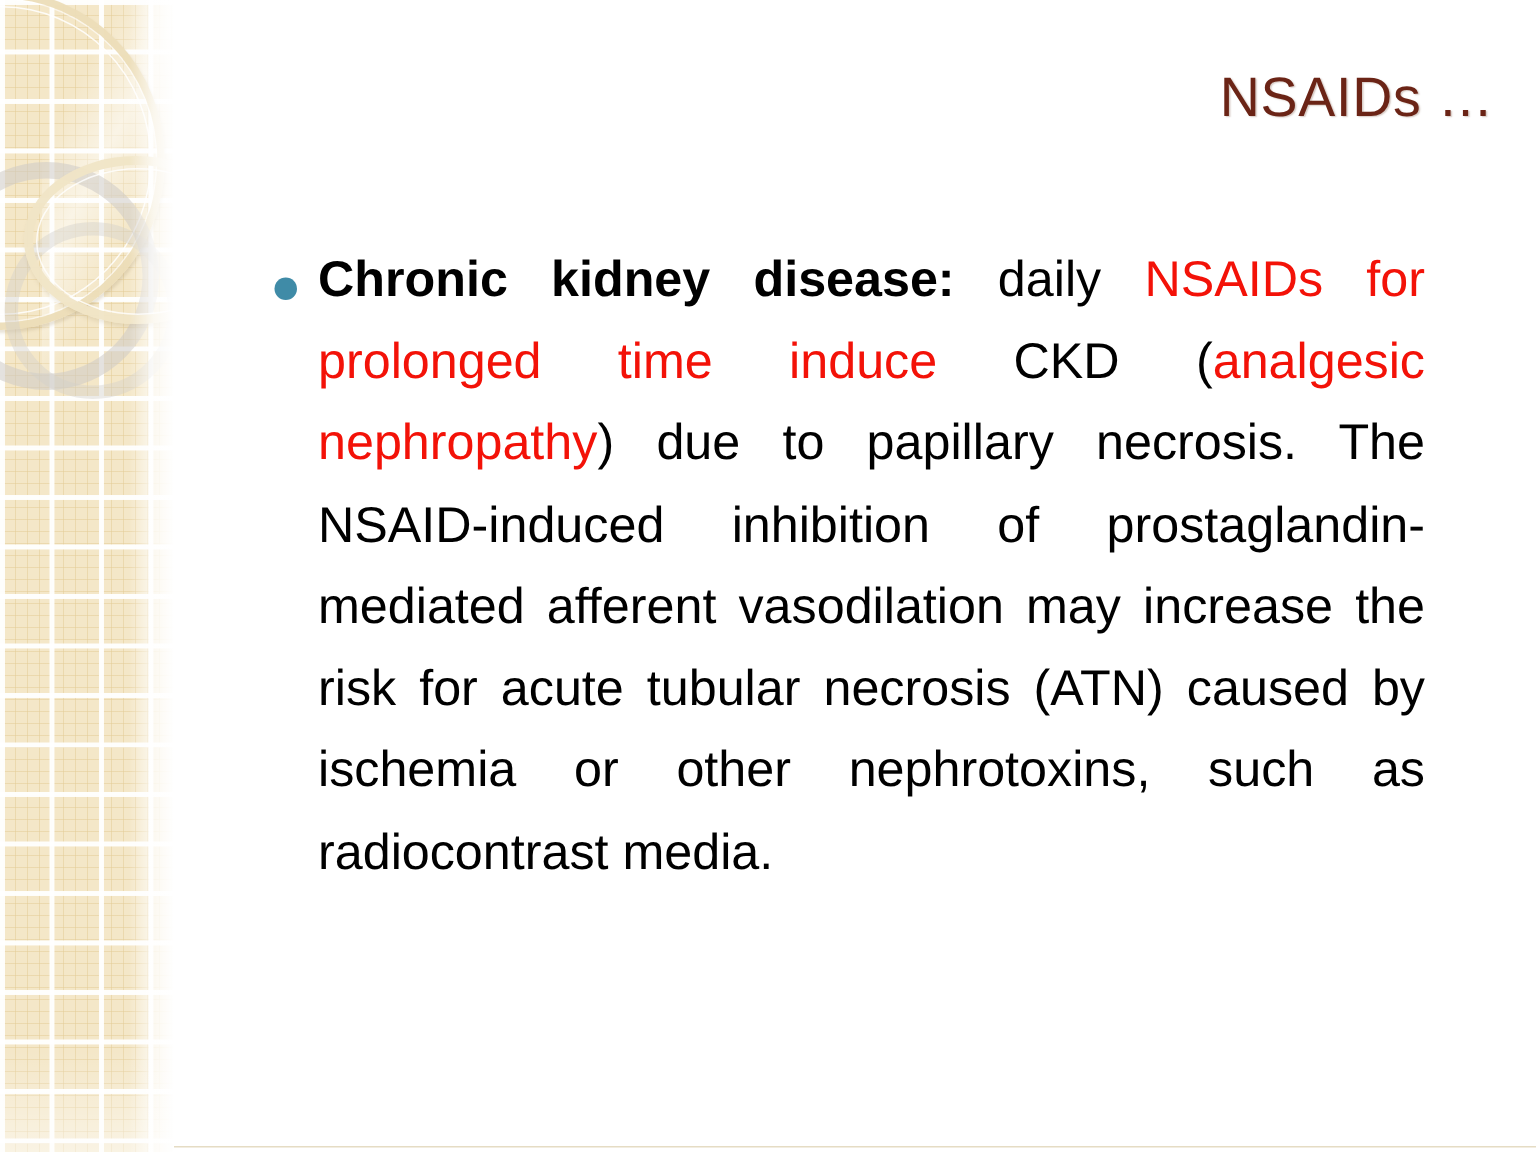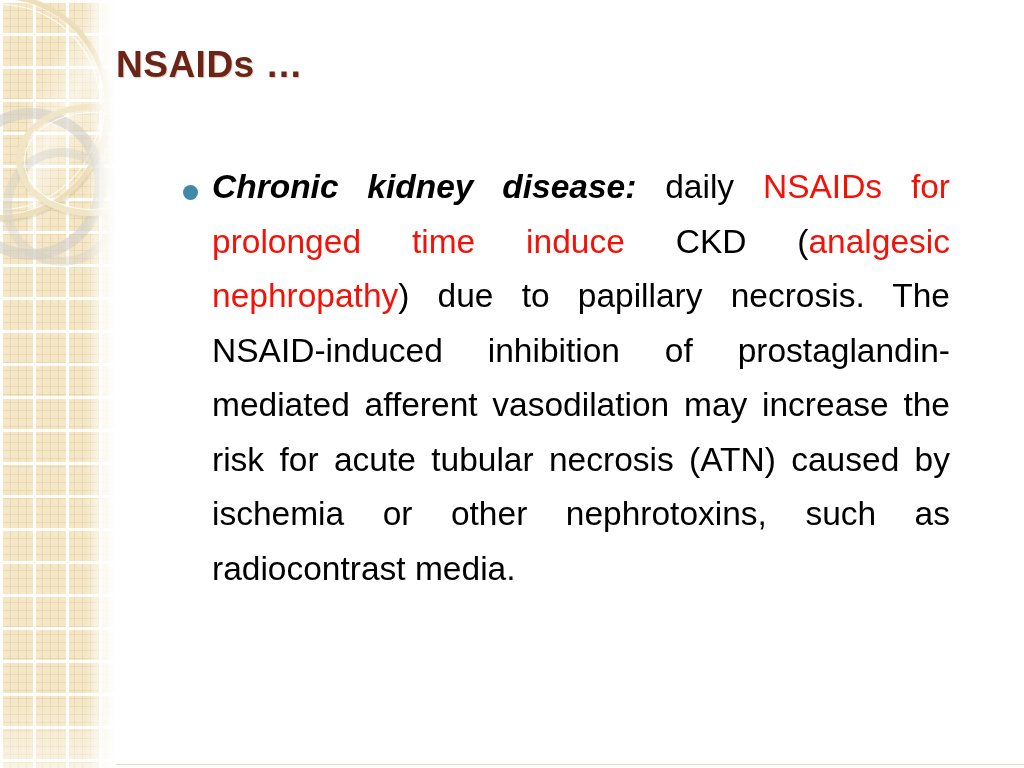--- a/index.html
+++ b/index.html
@@ -119,23 +119,23 @@
     width: 908px; height: 1px;
     background: rgba(225,214,186,0.85);
   }
 
   
   #title {
     position: absolute;
     left: 116px;
     top: 44px;
     width: 880px;
-    text-align: left;
+    text-align: right;
     font-family: "Liberation Sans", sans-serif;
-    font-weight: bold;
+    font-weight: normal;
     font-size: 37px;
     letter-spacing: 0.5px;
     color: #6b2416;
     text-shadow: 1px 1px 1px rgba(120,80,60,0.30);
     white-space: pre;
   }
 
   
   #body-block {
     position: absolute;
@@ -160,21 +160,21 @@
     font-family: "Liberation Sans", sans-serif;
     font-size: 33.5px;
     line-height: 54.5px;
     color: #000000;
     text-align: justify;
     text-justify: inter-word;
     -moz-text-align-last: left;
     text-align-last: left;
     word-spacing: 0px;
   }
-  #paragraph b { font-weight: bold; font-style: italic; }
+  #paragraph b { font-weight: bold; }
   .red { color: #f31208; }
 </style>
 </head>
 <body>
 
 <div id="slide">
 
   <div id="sidebar">
     <div class="grid-tex"></div>
     <div class="sheen"></div>

